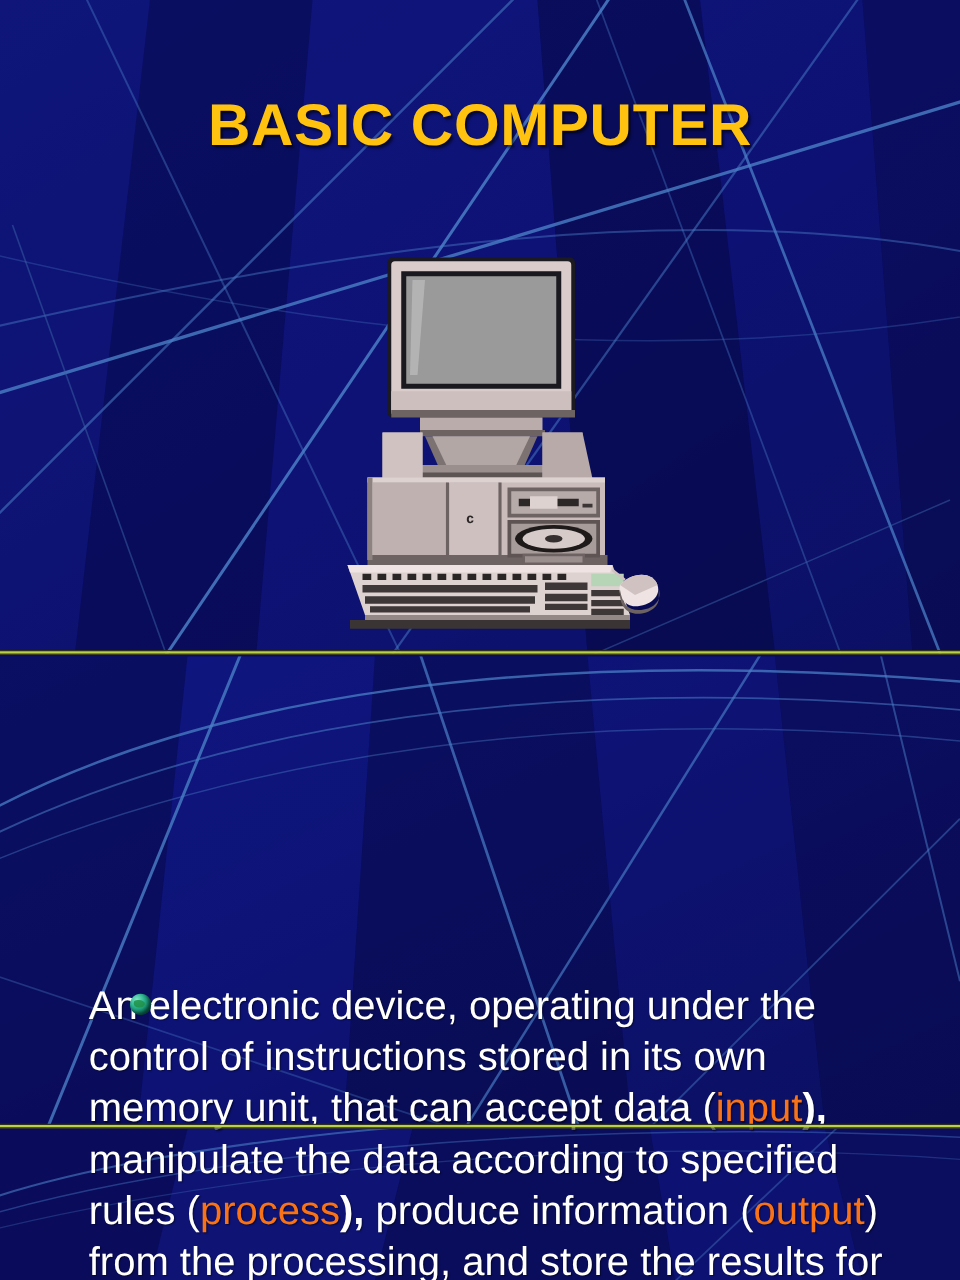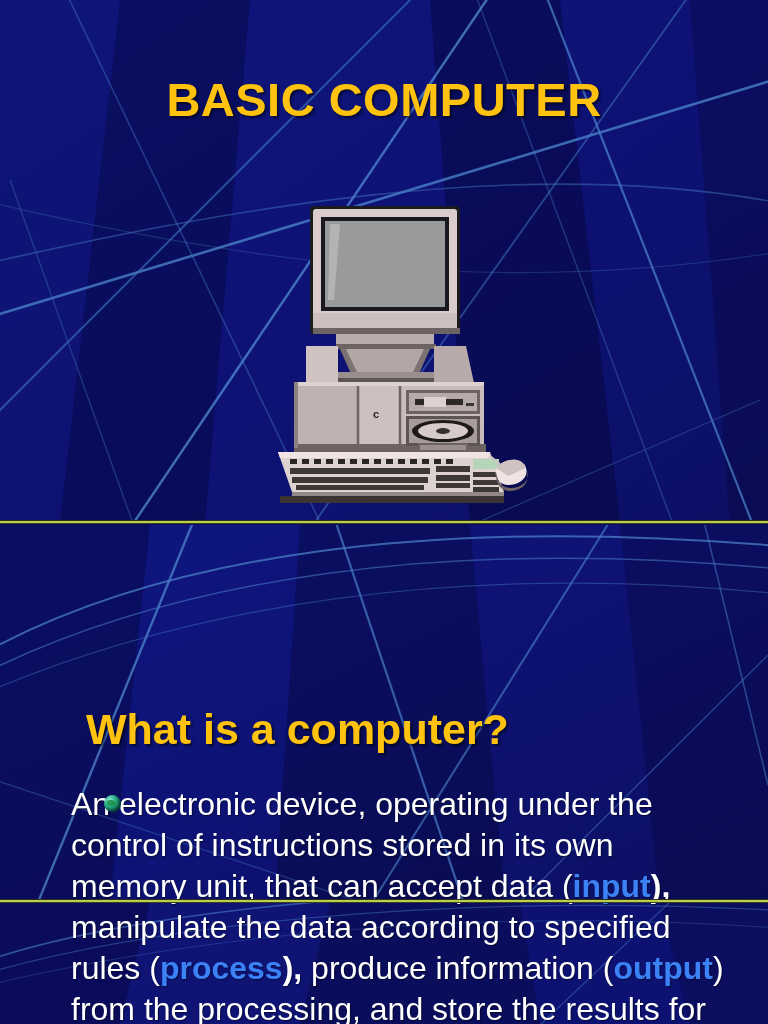--- a/index.html
+++ b/index.html
@@ -45,21 +45,21 @@
     text-shadow:2px 2px 2px rgba(0,0,0,.55);
   }
   #slide2-heading{top:668px;}
 
   .body-copy{
     position:absolute;z-index:5;left:71px;width:660px;
     color:#ffffff;font-size:32px;line-height:41px;
     text-shadow:1px 1px 1px rgba(0,0,0,.45);
   }
   #slide2-body{top:752px;}
-  .body-copy .kw{color:#3b82f6;font-weight:bold;}
+  .body-copy .kw{color:#f97316;font-weight:normal;}
   .body-copy .bold{font-weight:bold;}
 
   
   #globe-bullet{
     position:absolute;z-index:7;left:104px;top:795px;
     width:17px;height:17px;border-radius:50%;
     background:
       radial-gradient(circle at 32% 28%, #7fe8c8 0%, #27b08a 38%, #0f7a5e 70%, #0a4a3b 100%);
     box-shadow:inset -2px -2px 3px rgba(0,0,0,.5);
   }
@@ -241,21 +241,20 @@
           <line x1="330" y1="-20" x2="470" y2="397" stroke-width="2.2" opacity="0.7"></line>
           <line x1="620" y1="-20" x2="360" y2="397" stroke-width="2.0" opacity="0.65"></line>
           <line x1="700" y1="-20" x2="768" y2="260" stroke-width="1.6" opacity="0.5"></line>
           <line x1="-20" y1="250" x2="420" y2="397" stroke-width="1.4" opacity="0.35"></line>
           <line x1="500" y1="397" x2="768" y2="130" stroke-width="1.5" opacity="0.45"></line>
         </g>
       </svg>
     </div>
   </section>
 
-  <h2 class="heading" id="slide2-heading">What is a computer?</h2>
 
   <p class="body-copy" id="slide2-body"><span>An electronic device, operating under the control of instructions stored in its own memory unit, that can accept data (</span><span class="kw">input</span><span class="bold">), </span><span>manipulate the data according to specified rules (</span><span class="kw">process</span><span class="bold">), </span><span>produce information (</span><span class="kw">output</span><span>) from the processing, and store the results for</span></p>
 
   <span id="globe-bullet"></span>
 
   <div class="sep" id="sep-2">
     <i class="dk"></i>
       <i class="lt"></i>
       <i class="dk2"></i>
   </div>

